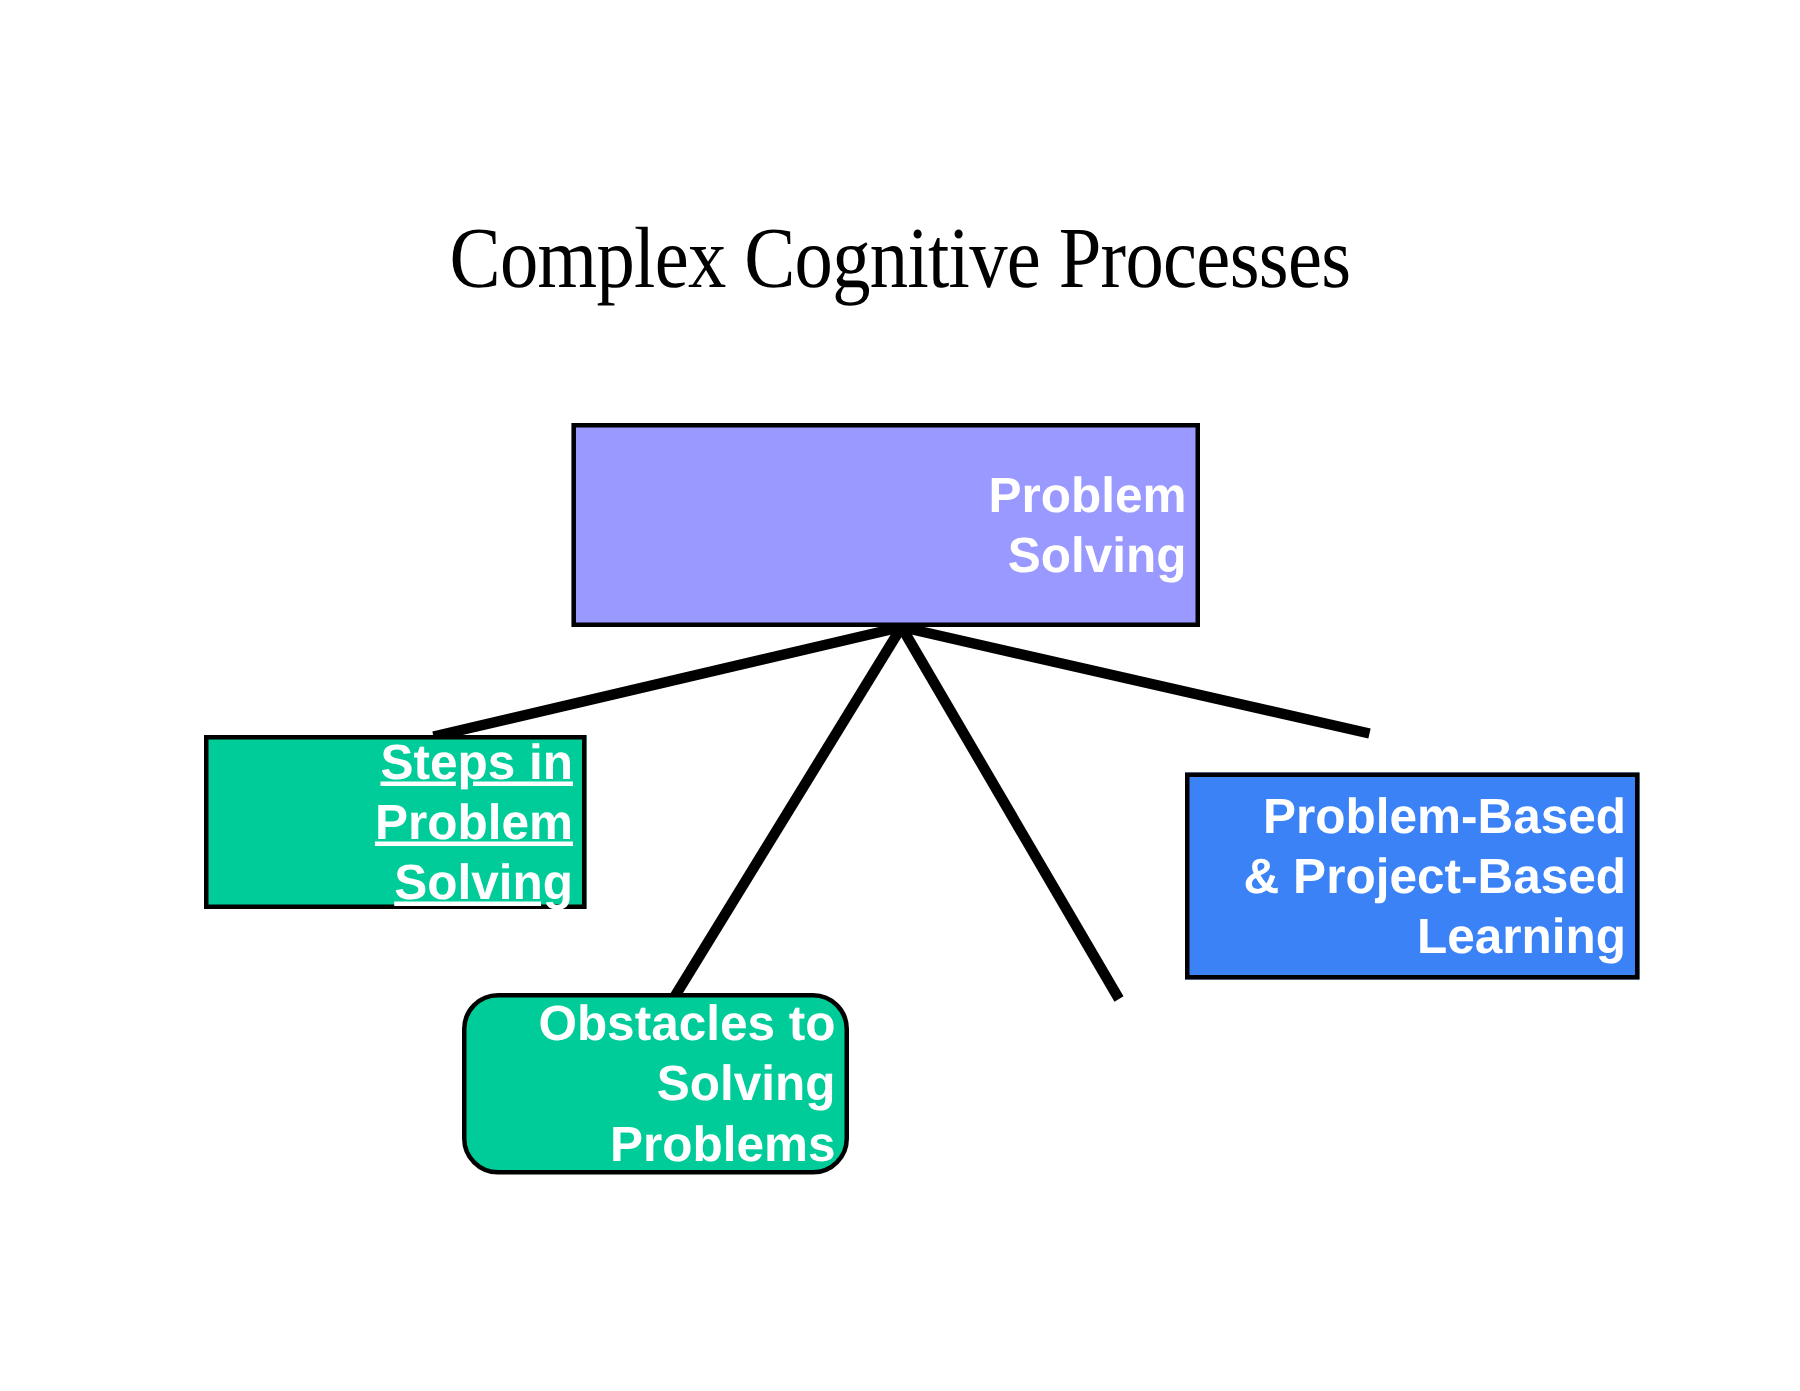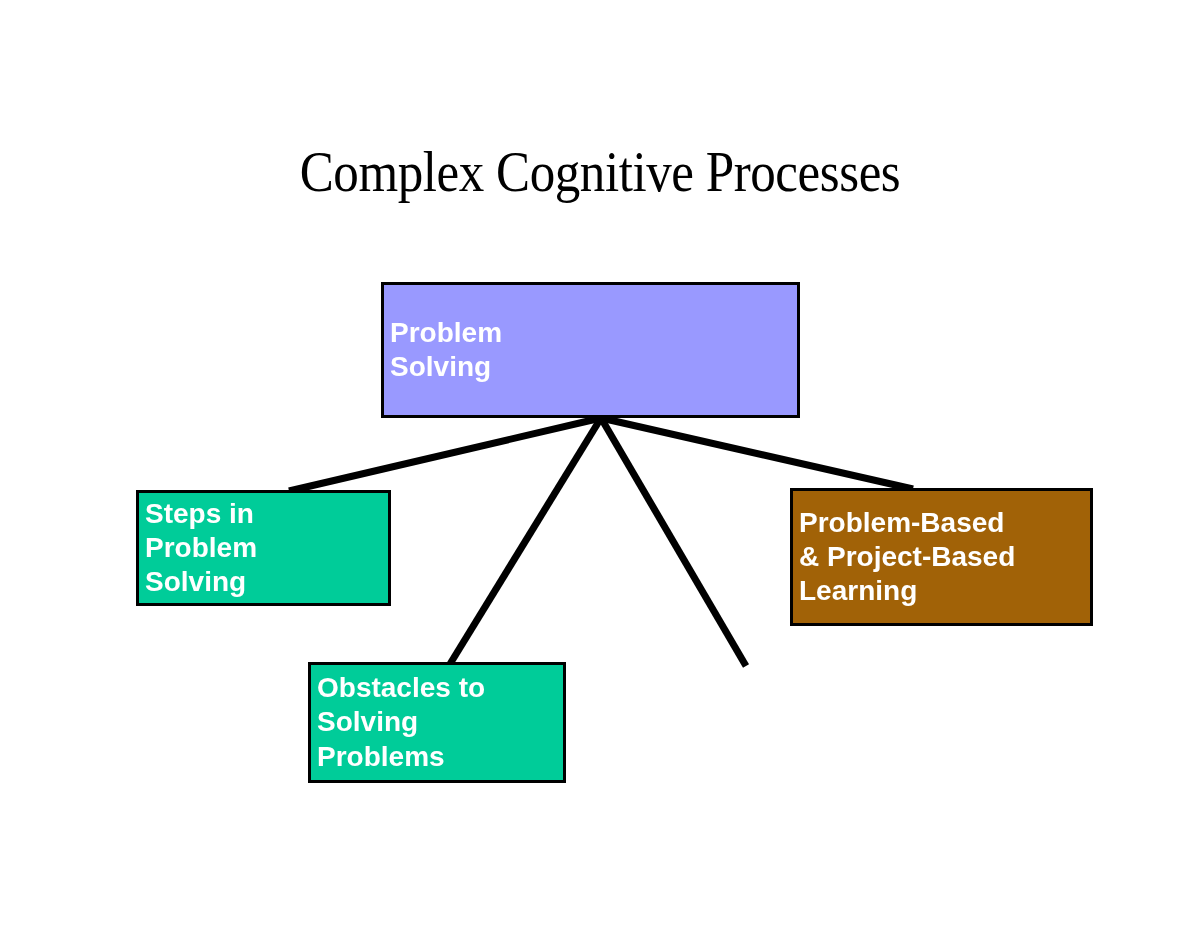--- a/index.html
+++ b/index.html
@@ -43,25 +43,25 @@
     width: 1200px;
     height: 927px;
   }
   .node-box {
     position: absolute;
     box-sizing: border-box;
     border: 3px solid #000000;
     display: flex;
     align-items: center;
     justify-content: center;
-    text-align: left;
+    text-align: right;
     color: #ffffff;
     font-family: "Liberation Sans", sans-serif;
     font-weight: bold;
-    font-size: 28px;
+    font-size: 33px;
     line-height: 1.22;
     letter-spacing: 0px;
   }
   .node-label {
     display: block;
     width: 100%;
     padding: 0 6px;
     box-sizing: border-box;
     white-space: pre-line;
   }
@@ -85,20 +85,21 @@
     width: 303px;
     height: 138px;
     z-index: 3;
   }
   #node-obstacles {
     left: 308px;
     top: 662px;
     width: 258px;
     height: 121px;
     z-index: 3;
+    border-radius: 24px;
   }
   #node-developmental {
     left: 617px;
     top: 665px;
     width: 284px;
     height: 116px;
     z-index: 3;
   }
 </style>
 </head>
@@ -113,32 +114,32 @@
     <line x1="601" y1="418" x2="450" y2="664" stroke="#000000" stroke-width="7" stroke-linecap="butt"></line>
     <line x1="601" y1="418" x2="746" y2="666" stroke="#000000" stroke-width="7" stroke-linecap="butt"></line>
     <line x1="601" y1="418" x2="913" y2="489" stroke="#000000" stroke-width="7" stroke-linecap="butt"></line>
   </svg>
 
   <div class="node-box" id="node-root" style="background: rgb(153, 153, 255); border-color: rgb(0, 0, 0); color: rgb(255, 255, 255);">
     <span class="node-label">Problem
 Solving</span>
   </div>
 
-  <div class="node-box" id="node-steps" style="background: rgb(0, 204, 153); border-color: rgb(0, 0, 0); color: rgb(255, 255, 255);">
+  <div class="node-box" id="node-steps" style="background: rgb(0, 204, 153); border-color: rgb(0, 0, 0); color: rgb(255, 255, 255); text-decoration: underline;">
     <span class="node-label">Steps in
 Problem
 Solving</span>
   </div>
 
   <div class="node-box" id="node-obstacles" style="background: rgb(0, 204, 153); border-color: rgb(0, 0, 0); color: rgb(255, 255, 255);">
     <span class="node-label">Obstacles to
 Solving
 Problems</span>
   </div>
 
 
-  <div class="node-box" id="node-pbl" style="background: #a16207; border-color: rgb(0, 0, 0); color: rgb(255, 255, 255);">
+  <div class="node-box" id="node-pbl" style="background: #3b82f6; border-color: rgb(0, 0, 0); color: rgb(255, 255, 255); margin-top: 27px;">
     <span class="node-label">Problem-Based
 &amp; Project-Based
 Learning</span>
   </div>
 
 </div>
 
 </body></html>

